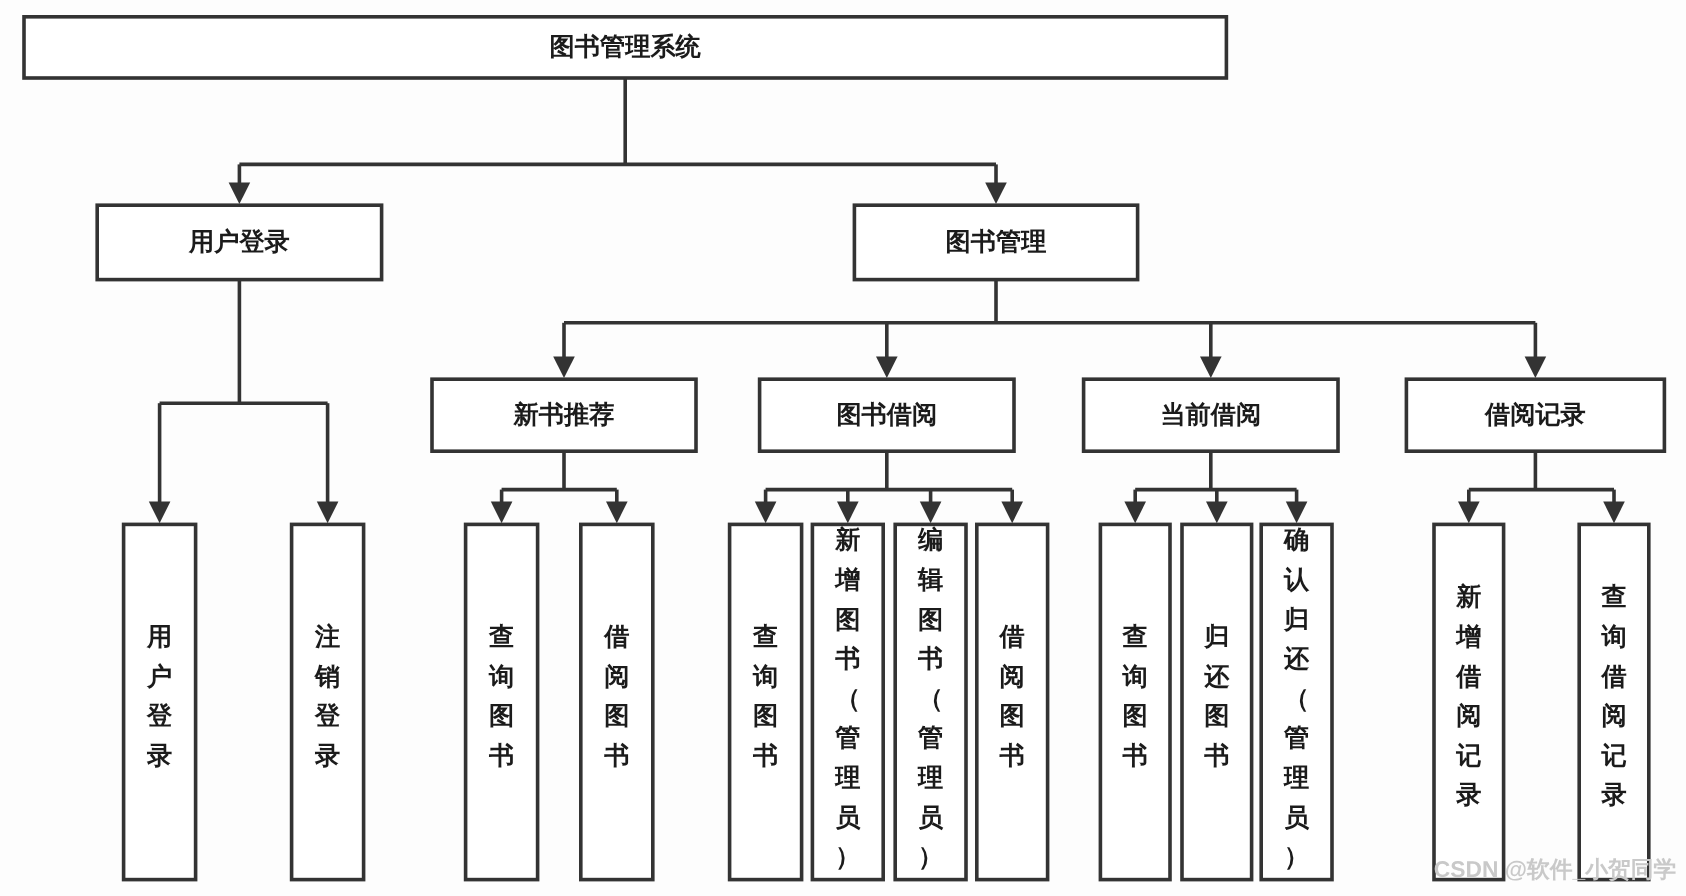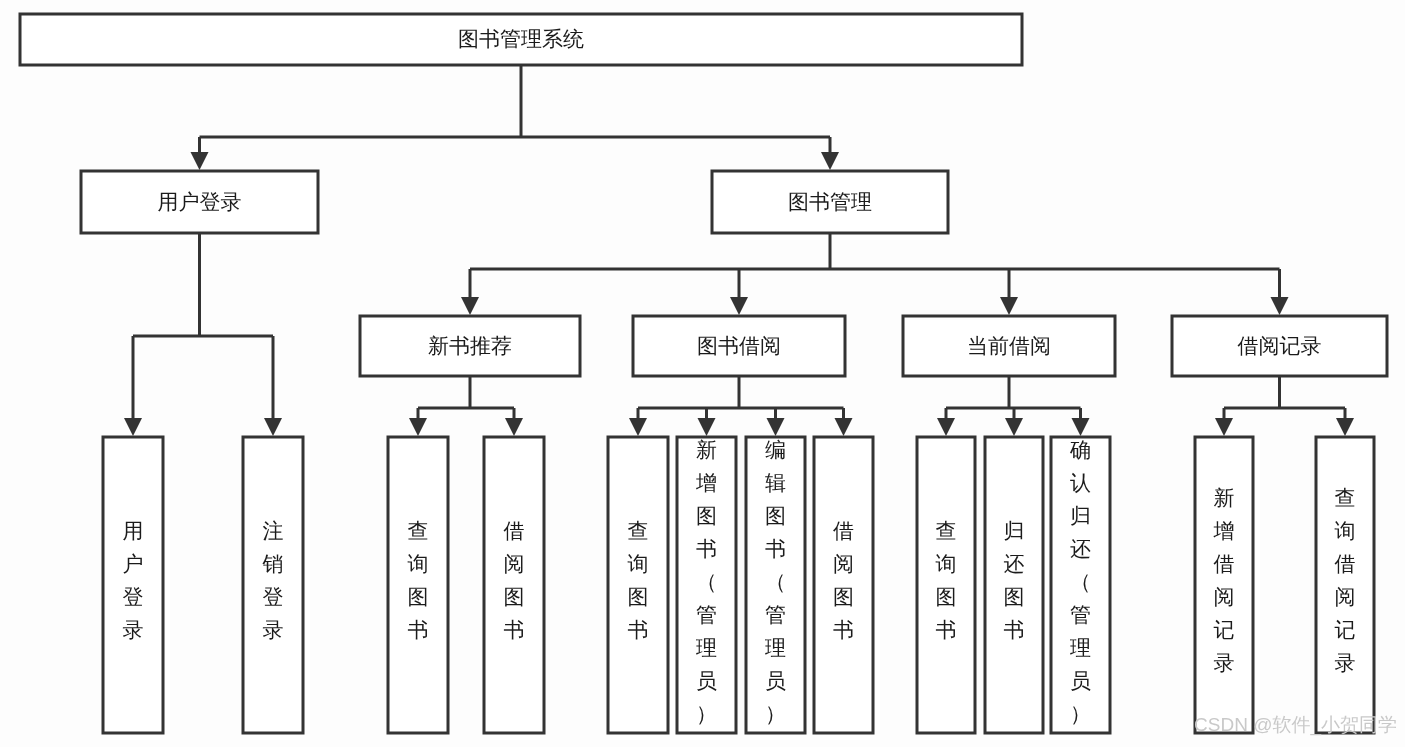--- a/index.html
+++ b/index.html
@@ -10,20 +10,21 @@
   }
   body {
     font-family: "Liberation Sans", "DejaVu Sans", sans-serif;
   }
   #diagram-root {
     position: relative;
     width: 1405px;
     height: 747px;
     background: #fdfdfd;
     overflow: hidden;
+    font-weight: bold;
   }
   svg.diagram-canvas {
     position: absolute;
     top: 0;
     left: 0;
     width: 1405px;
     height: 747px;
     display: block;
   }
   .node-box {

